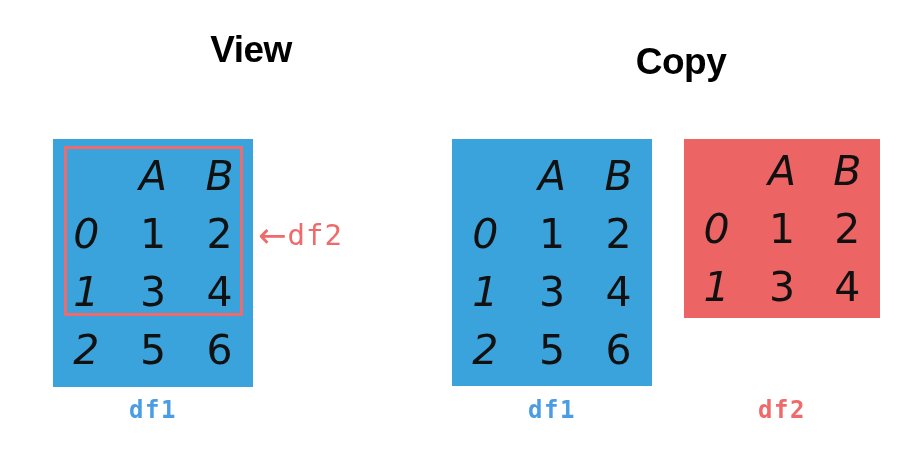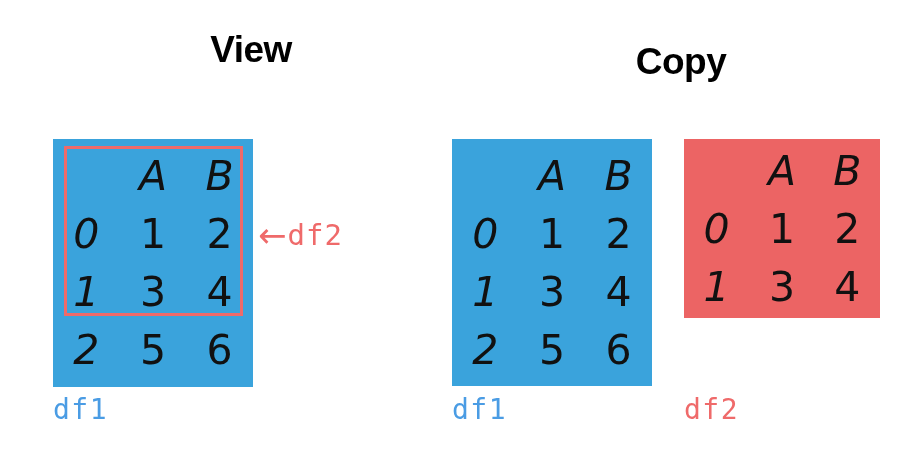--- a/index.html
+++ b/index.html
@@ -98,24 +98,26 @@
     font-size: 29px;
     line-height: 29px;
     letter-spacing: 1px;
     color: #ef6a6a;
   }
 
   
   .caption {
     position: absolute;
     font-family: "DejaVu Sans Mono", monospace;
-    font-size: 28px;
+    font-size: 24px;
     line-height: 28px;
     letter-spacing: 1.5px;
+    text-align: center;
     white-space: nowrap;
+    font-weight: bold;
   }
   .caption-blue { color: #4a9ce4; }
   .caption-red  { color: #ef6a6a; }
   #caption-left  { left: 53px;  top: 396px; width: 200px; }
   #caption-mid   { left: 452px; top: 396px; width: 200px; }
   #caption-right { left: 684px; top: 396px; width: 196px; }
 </style>
 </head>
 <body>
 

